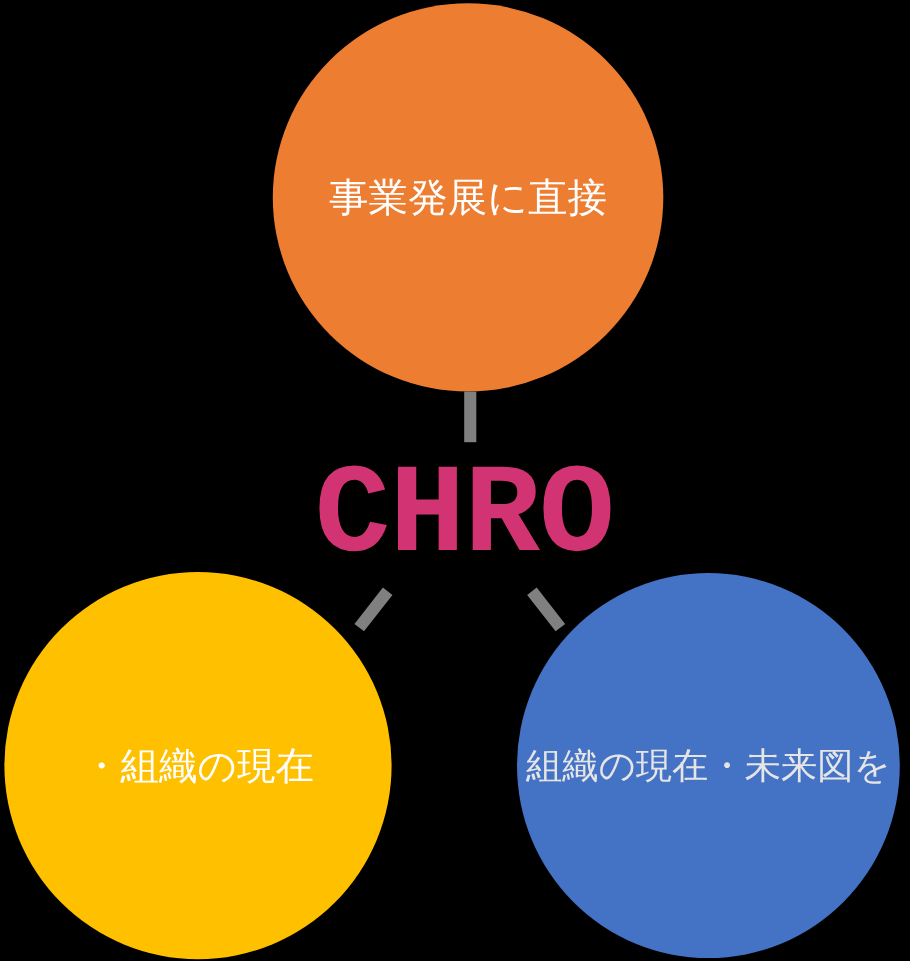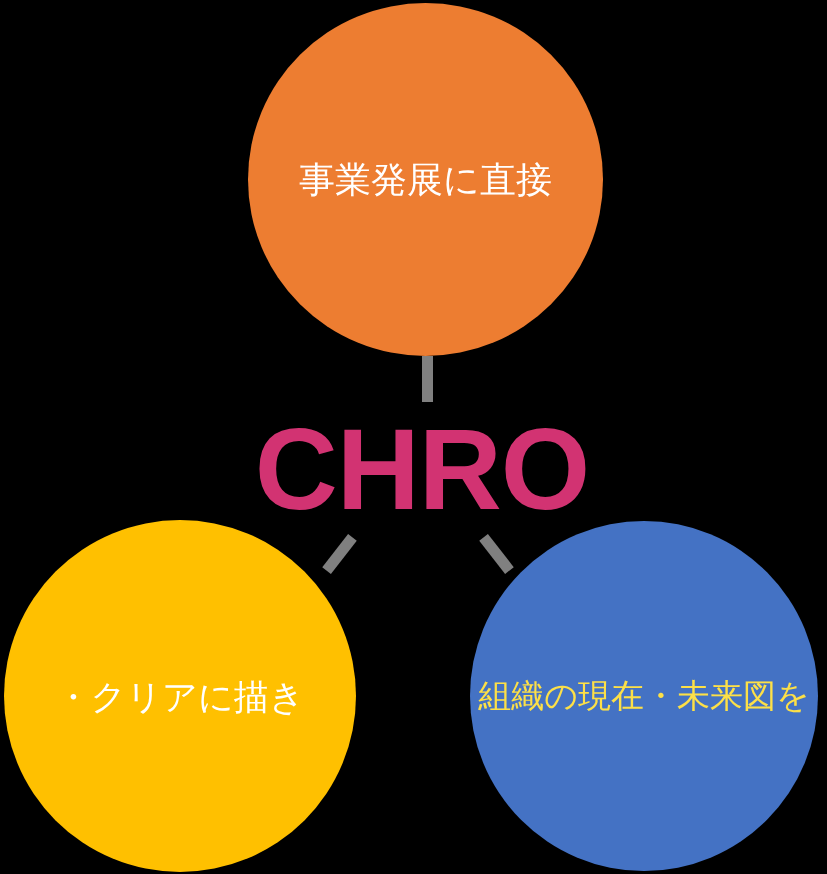--- a/index.html
+++ b/index.html
@@ -66,20 +66,21 @@
   .chro-title {
     position: absolute;
     left: 232px;
     top: 412px;
     width: 380px;
     text-align: center;
     font-size: 115px;
     line-height: 115px;
     font-weight: 700;
     letter-spacing: -1px;
+    font-family: Liberation Mono, monospace;
   }
 
   .connector {
     position: absolute;
   }
   .connector-top {
     left: 422px;
     top: 356px;
     width: 11px;
     height: 46px;
@@ -111,23 +112,23 @@
   </div>
 
   <div class="connector connector-top" style="background-color: rgb(128, 128, 128);"></div>
   <div class="connector connector-left" style="background-color: rgb(128, 128, 128);"></div>
   <div class="connector connector-right" style="background-color: rgb(128, 128, 128);"></div>
 
   <div class="chro-title" style="color: rgb(210, 51, 114);">CHRO</div>
 
   <div class="circle circle-analysis" style="background-color: rgb(255, 192, 0);">
     <div class="circle-text" style="color: rgb(255, 255, 255);">
-      <span>・クリアに描き</span>
+      <span>・組織の現在</span>
     </div>
   </div>
 
   <div class="circle circle-vision" style="background-color: rgb(68, 114, 196);">
-    <div class="circle-text" style="color: #fde047; text-align: right;">
+    <div class="circle-text" style="color: #e5e5e5; text-align: right;">
       <span>組織の現在・未来図を</span>
     </div>
   </div>
 
 </div>
 
 </body></html>

